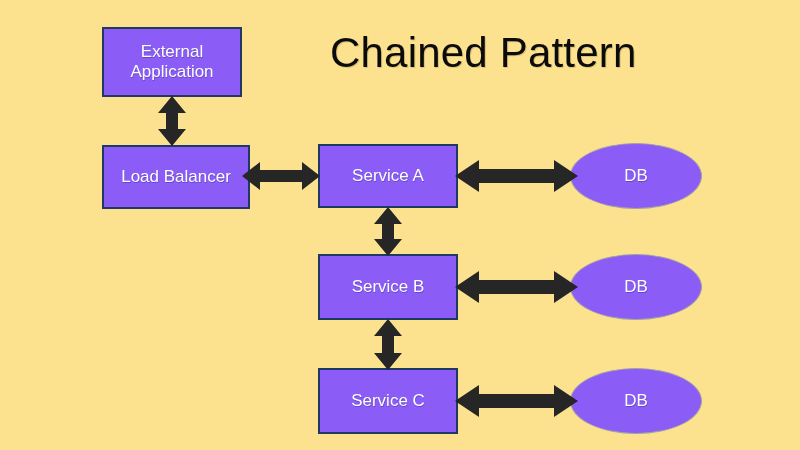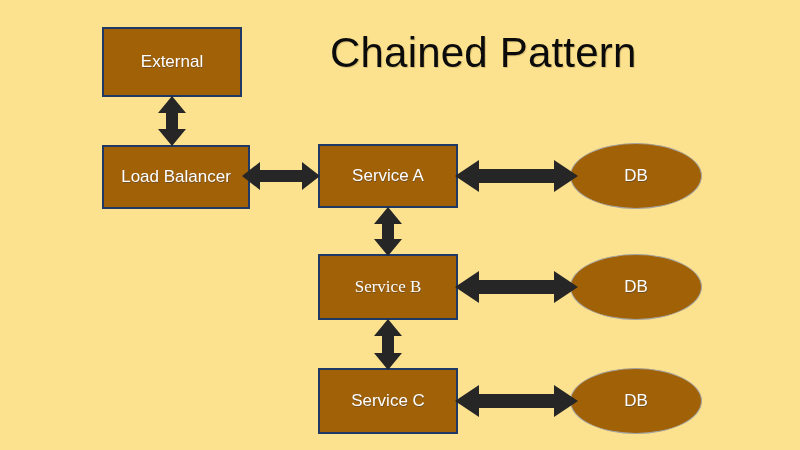--- a/index.html
+++ b/index.html
@@ -27,21 +27,21 @@
     text-align: left;
     font-size: 42px;
     font-weight: 400;
     color: #0B0B0B;
     letter-spacing: 0.2px;
     text-shadow: 1px 1px 0 rgba(120,100,40,0.25);
     white-space: nowrap;
   }
   .node {
     position: absolute;
-    background: #a16207;
+    background: #8b5cf6;
     color: #FFFFFF;
     display: flex;
     align-items: center;
     justify-content: center;
     text-align: center;
     line-height: 1.18;
     box-sizing: border-box;
   }
   .rect {
     border: 2px solid #203864;
@@ -74,32 +74,33 @@
 </head>
 <body>
 
 <div id="canvas">
 
   <div class="title">Chained Pattern</div>
 
   <div class="node rect two-line" style="left:102px; top:27px; width:140px; height:70px;">
     <span class="label">
       <span>External</span><br>
+      <span>Application</span>
     </span>
   </div>
 
   <div class="node rect" style="left:102px; top:145px; width:148px; height:64px;">
     <span class="label">Load Balancer</span>
   </div>
 
   <div class="node rect" style="left:318px; top:144px; width:140px; height:64px;">
     <span class="label">Service A</span>
   </div>
 
-  <div class="node rect" style="left:318px; top:254px; width:140px; height:66px;font-family:Liberation Serif, serif;">
+  <div class="node rect" style="left:318px; top:254px; width:140px; height:66px;">
     <span class="label">Service B</span>
   </div>
 
   <div class="node rect" style="left:318px; top:368px; width:140px; height:66px;">
     <span class="label">Service C</span>
   </div>
 
   <div class="node ellipse" style="left:570px; top:143px; width:132px; height:66px;">
     <span class="label">DB</span>
   </div>

